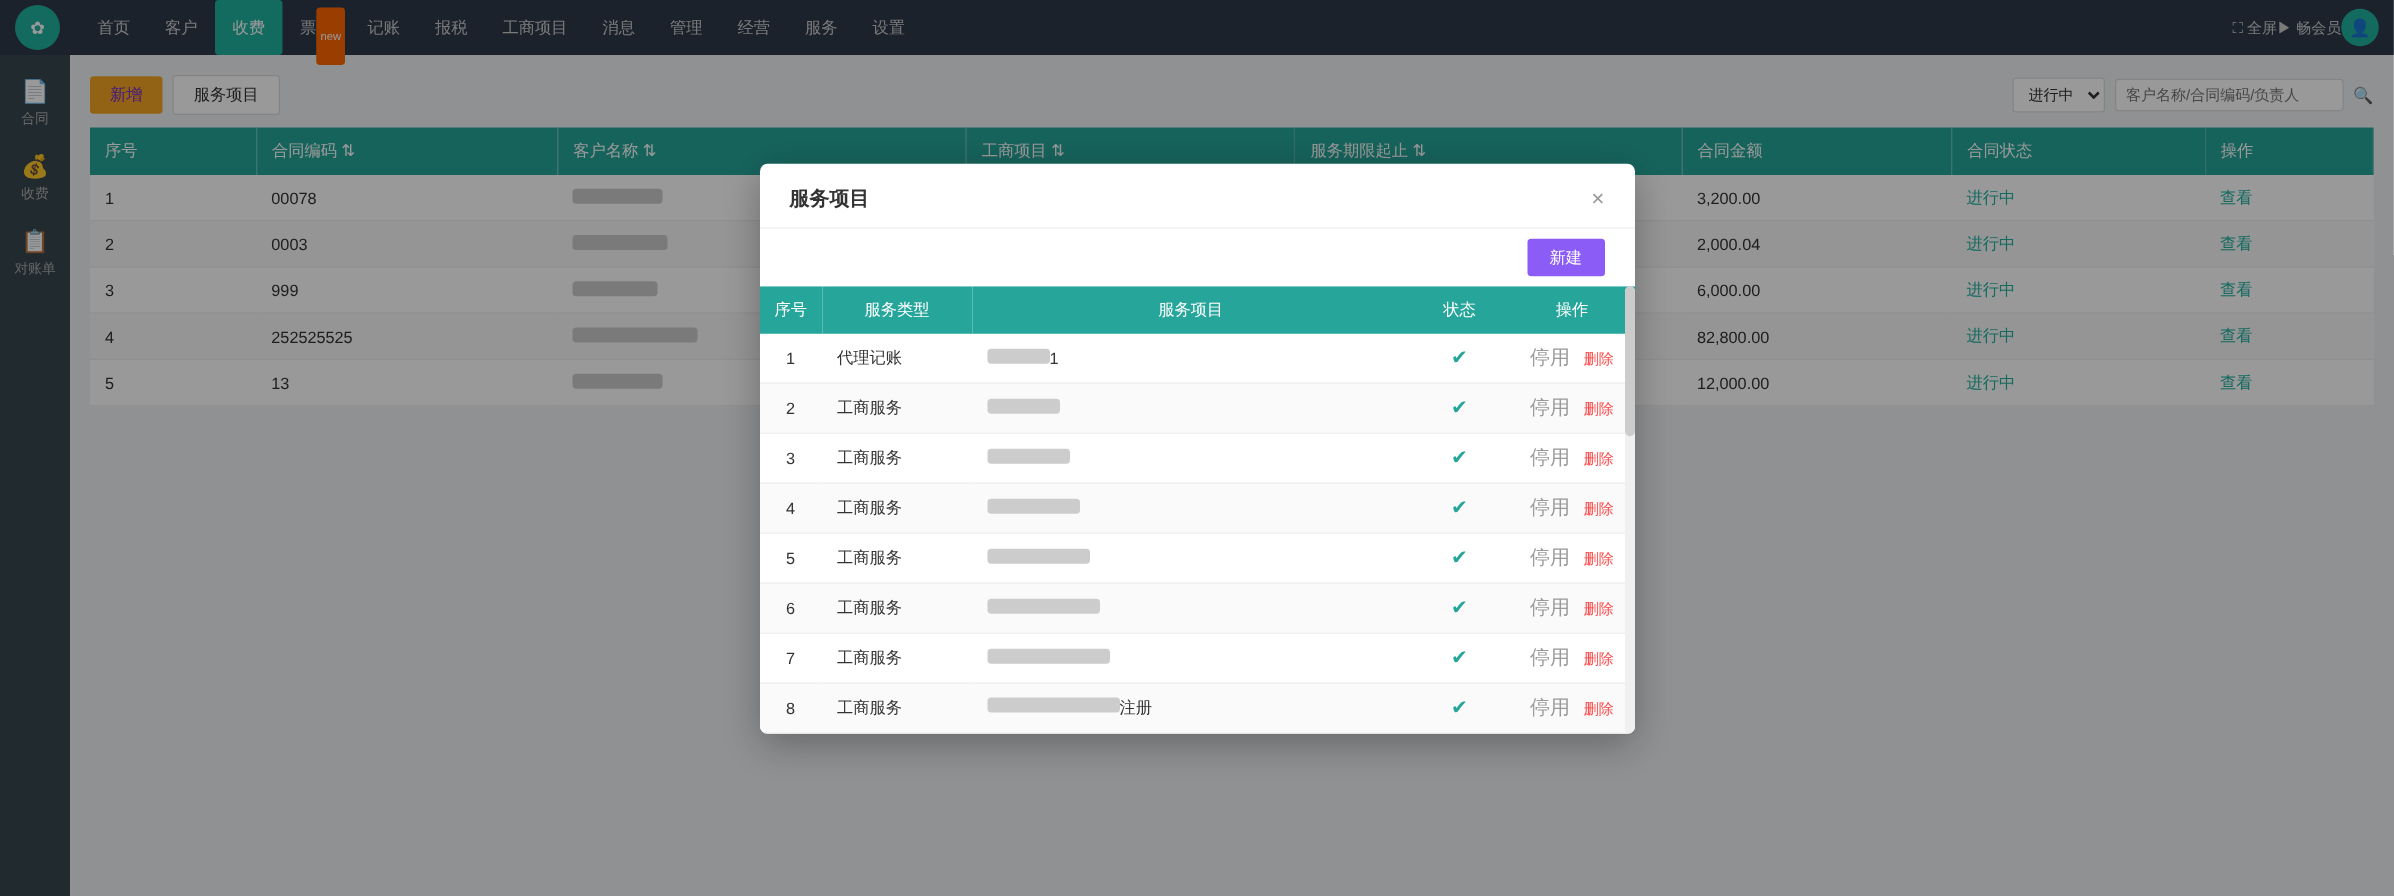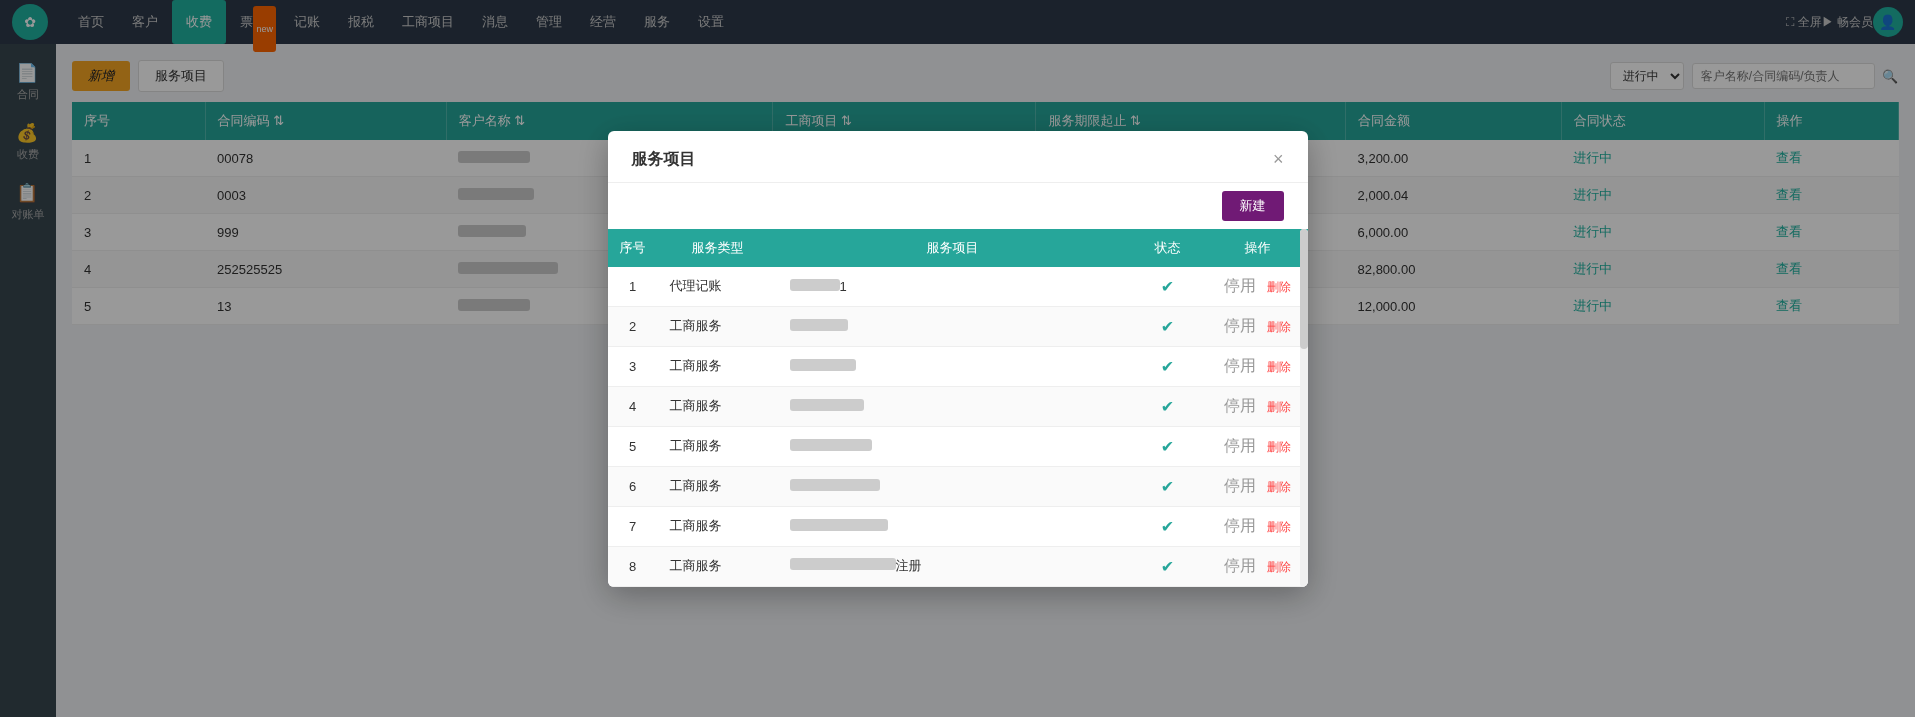--- a/index.html
+++ b/index.html
@@ -45,22 +45,22 @@
     .main {
       margin-top: 44px; margin-left: 56px; padding: 16px;
       min-height: calc(100vh - 44px);
     }
 
     
     .toolbar {
       display: flex; align-items: center; gap: 8px; margin-bottom: 10px;
     }
     .btn-new {
-      background: #f5a623; color: #0f172a; border: none; padding: 6px 16px;
-      border-radius: 3px; cursor: pointer; font-size: 13px; font-style: italic;
+      background: #f5a623; color: #6d28d9; border: none; padding: 6px 16px;
+      border-radius: 3px; cursor: pointer; font-size: 13px;
     }
     .btn-service {
       background: #fff; border: 1px solid #ddd; padding: 6px 16px;
       border-radius: 3px; cursor: pointer; font-size: 13px; color: #333;
     }
     .toolbar-right { margin-left: auto; display: flex; align-items: center; gap: 8px; }
     .status-select {
       border: 1px solid #ddd; border-radius: 3px; padding: 5px 8px; font-size: 12px;
       background: #fff; color: #333; cursor: pointer;
     }
@@ -99,21 +99,21 @@
     .dialog-header {
       display: flex; align-items: center; justify-content: space-between;
       padding: 18px 24px 12px; border-bottom: 1px solid #eee;
     }
     .dialog-title { font-size: 16px; font-weight: bold; color: #333; }
     .dialog-close {
       cursor: pointer; color: #999; font-size: 18px; line-height: 1;
     }
     .dialog-actions { padding: 8px 24px; display: flex; justify-content: flex-end; }
     .btn-create {
-      background: #701a75; color: #fff; border: none; padding: 6px 18px;
+      background: #8b5cf6; color: #fff; border: none; padding: 6px 18px;
       border-radius: 3px; cursor: pointer; font-size: 13px;
     }
     .dialog-body { flex: 1; overflow: hidden; display: flex; flex-direction: column; }
     .dialog-table-wrap { overflow-y: auto; flex: 1; }
     .dialog-table { width: 100%; border-collapse: collapse; }
     .dialog-table thead tr { background: #26a69a; color: #fff; }
     .dialog-table thead th {
       padding: 10px 12px; text-align: center; font-weight: normal; font-size: 13px;
     }
     .dialog-table tbody tr { border-bottom: 1px solid #eee; }

